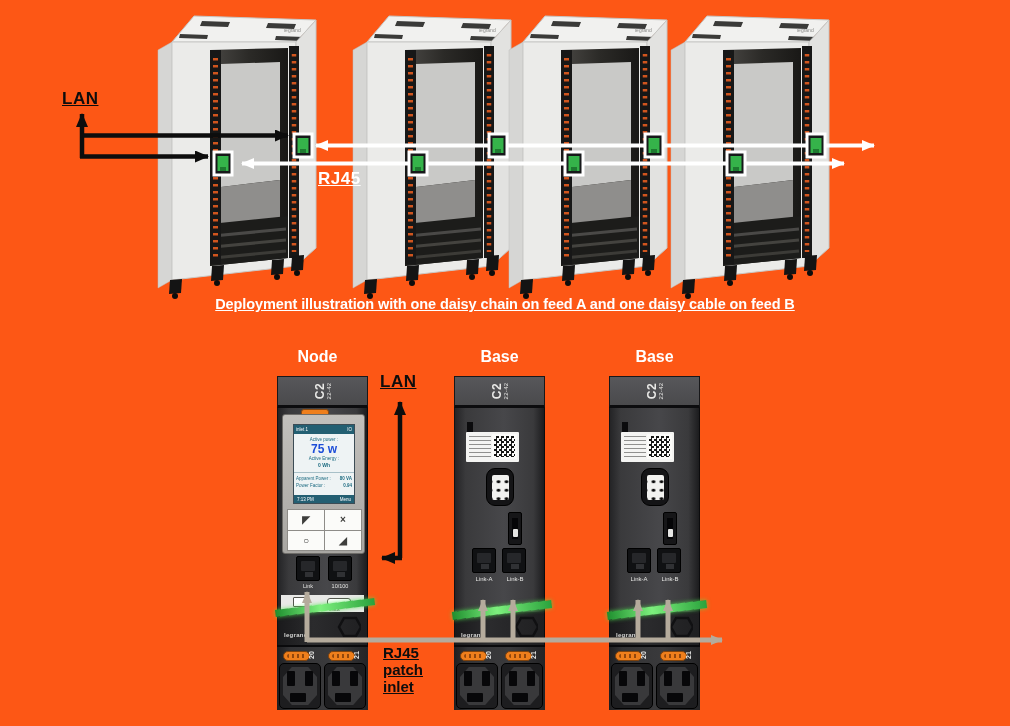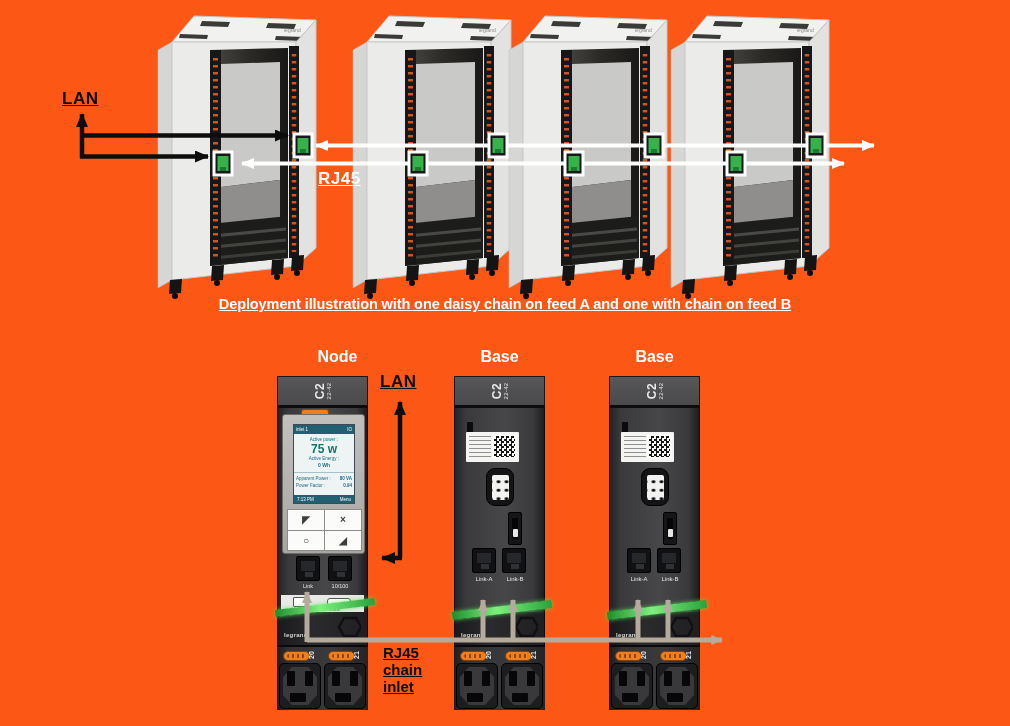--- a/index.html
+++ b/index.html
@@ -29,21 +29,21 @@
   .pdu-outlets { position:relative; height:65px;
     background:linear-gradient(90deg,#1e1e20 0,#333335 15%,#3a3a3c 60%,#242426 100%);
     border-top:2px solid #0a0a0c; }
 
   
   .disp { position:absolute; left:4px; top:6px; width:83px; height:140px; background:linear-gradient(180deg,#c2c0bc,#a8a6a2); border-radius:3px; border:1px solid #6e6c68; }
   .screen { position:absolute; left:10px; top:9px; width:62px; height:80px; background:#eef3f4; border:1px solid #3c4c55; display:flex; flex-direction:column; }
   .sbar { height:9px; background:#235f72; color:#fff; font-size:4.5px; display:flex; align-items:center; justify-content:space-between; padding:0 2px; }
   .scontent { flex:1; display:flex; flex-direction:column; align-items:center; color:#1b6a80; padding-top:3px; }
   .s-small { font-size:4.5px; line-height:6px; }
-  .s-big { font-size:12px; font-weight:bold; color:#0f766e; line-height:13px; }
+  .s-big { font-size:12px; font-weight:bold; color:#1d4ed8; line-height:13px; }
   .s-val { font-size:5px; font-weight:bold; line-height:7px; }
   .s-rows { width:100%; border-top:1px solid #a8c0c8; margin-top:3px; padding:2px 2px 0 2px; }
   .s-row { display:flex; justify-content:space-between; font-size:4.5px; line-height:7px; }
   .s-row b { font-weight:bold; }
   .bbar { height:8px; background:#235f72; color:#fff; font-size:4.5px; display:flex; align-items:center; justify-content:space-between; padding:0 3px; }
   .btn-grid { position:absolute; left:4px; top:94px; width:75px; height:42px; display:grid; grid-template-columns:1fr 1fr; grid-template-rows:1fr 1fr; background:#8e8c88; gap:1px; border:1px solid #8e8c88; }
   .btn { background:#fbfbf9; display:flex; align-items:center; justify-content:center; font-size:10px; color:#3e3e3c; font-weight:bold; }
 
   
   .rj45 { position:absolute; width:24px; height:25px; background:#101113; border-radius:2px; border:1px solid #000; }
@@ -175,23 +175,23 @@
   <use href="#portdef" x="409" y="152"></use>
     <use href="#portdef" x="489" y="134"></use>
   <use href="#portdef" x="565" y="152"></use>
     <use href="#portdef" x="645" y="134"></use>
   <use href="#portdef" x="727" y="152"></use>
     <use href="#portdef" x="807" y="134"></use>
 </svg>
 
 <div class="lbl" id="lan-top">LAN</div>
 <div class="lbl" id="rj45-top">RJ45</div>
-<div class="lbl" id="caption">Deployment illustration with one daisy chain on feed A and one with chain on feed B</div>
-
-<div class="pdu-title" style="left:292px;">Node</div>
+<div class="lbl" id="caption">Deployment illustration with one daisy chain on feed A and one daisy cable on feed B</div>
+
+<div class="pdu-title" style="left:272px;">Node</div>
 <div class="pdu-title" style="left:454px;">Base</div>
 <div class="pdu-title" style="left:609px;">Base</div>
 
 <div class="pdu" style="left:277px;">
   <div class="pdu-head">
     <div class="head-rot">
       <span class="model">C2</span>
       <span class="model-sub">22-42</span>
     </div>
   </div>
@@ -410,15 +410,15 @@
     <line x1="483" y1="640" x2="483" y2="600" stroke="#b5ab9c" stroke-width="5" marker-end="url(#ag)"></line>
     <line x1="513" y1="640" x2="513" y2="600" stroke="#b5ab9c" stroke-width="5" marker-end="url(#ag)"></line>
     <line x1="638" y1="640" x2="638" y2="600" stroke="#b5ab9c" stroke-width="5" marker-end="url(#ag)"></line>
     <line x1="668" y1="640" x2="668" y2="600" stroke="#b5ab9c" stroke-width="5" marker-end="url(#ag)"></line>
   </g>
 </svg>
 
 <div class="lbl" id="lan-bottom">LAN</div>
 <div class="lbl" id="cable-label">
   <div>RJ45</div>
-  <div>chain</div>
+  <div>patch</div>
   <div>inlet</div>
 </div>
 
 </body></html>

